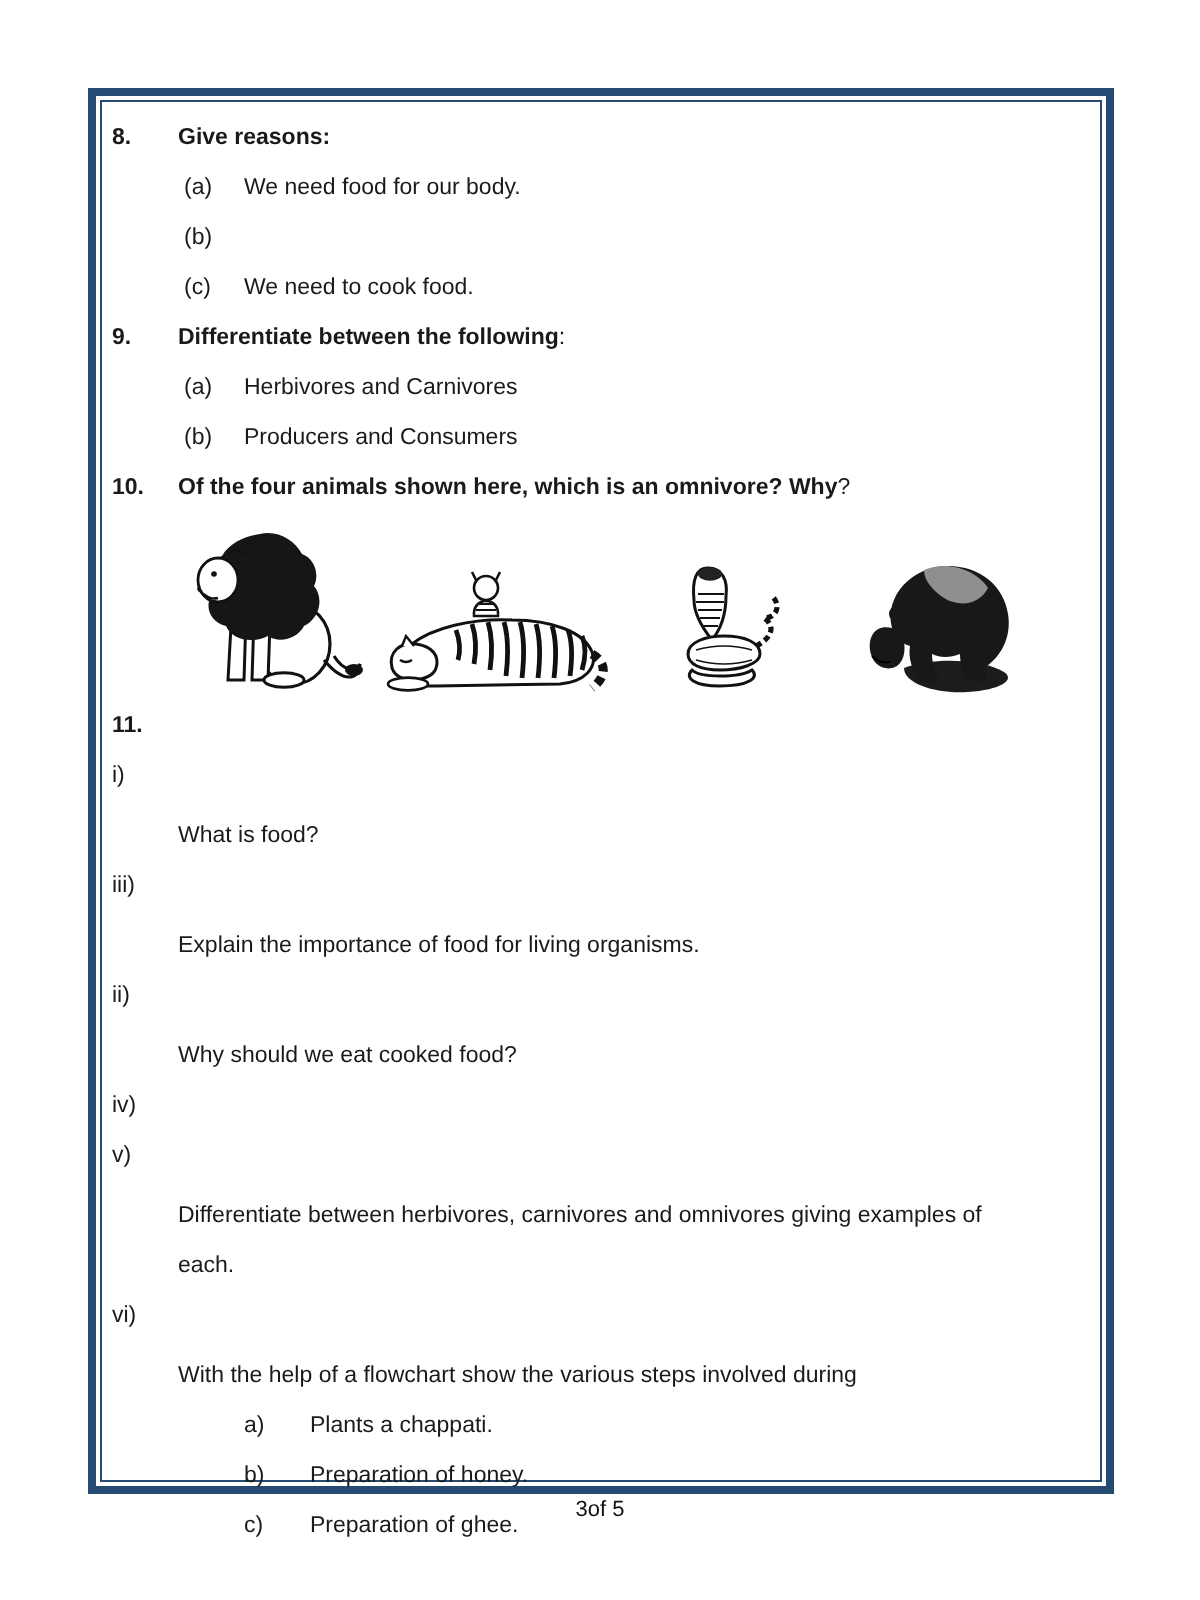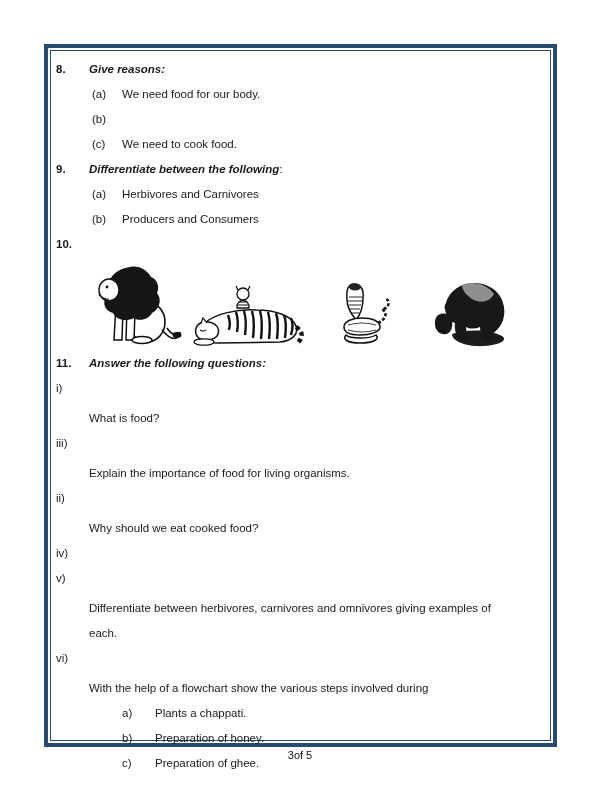--- a/index.html
+++ b/index.html
@@ -13,21 +13,21 @@
     position:absolute;left:44px;top:44px;width:513px;height:703px;
     border:4px solid #254b72;box-sizing:border-box;
   }
   .border-inner{
     position:absolute;inset:2px;border:1px solid #254b72;
     box-sizing:border-box;padding:6px 8px 0 5px;
   }
   .row{display:flex;line-height:25px;font-size:11.5px;}
   .row .num{width:33px;flex-shrink:0;}
   .q .num{font-weight:bold;}
-  .q .head b{font-weight:bold;font-style:italic;}
+  .q .head b{font-weight:bold;}
   .q .tail{font-weight:normal;}
   .sub{margin-left:36px;}
   .sub .lab{width:30px;flex-shrink:0;}
   .roman .txt{max-width:425px;margin-top:30px;}
   .flow{margin-left:66px;}
   .flow .lab{width:33px;flex-shrink:0;}
   .animals-row{
     height:91px;display:flex;align-items:flex-end;
     margin-left:34px;padding-bottom:3px;
   }
@@ -70,20 +70,21 @@
       <span class="lab">(a)</span>
       <span>Herbivores and Carnivores</span>
     </div>
     <div class="row sub">
       <span class="lab">(b)</span>
       <span>Producers and Consumers</span>
     </div>
 
     <div class="row q">
       <span class="num">10.</span>
+      <span class="head"><b>Of the four animals shown here, which is an omnivore? Why</b><span class="tail">?</span></span>
     </div>
 
     <div class="animals-row">
 
       <svg class="animal" width="92" height="86" viewBox="0 0 92 86" aria-label="lion">
         <ellipse cx="57" cy="60" rx="18" ry="20" fill="#fff" stroke="#111" stroke-width="1.6"></ellipse>
         <path d="M26 42 L24 78 L32 78 L33 46 Z" fill="#fff" stroke="#111" stroke-width="1.5"></path>
         <path d="M37 46 L36 78 L44 78 L45 50 Z" fill="#fff" stroke="#111" stroke-width="1.5"></path>
         <ellipse cx="52" cy="78" rx="10" ry="3.6" fill="#fff" stroke="#111" stroke-width="1.5"></ellipse>
         <path d="M72 68 C 82 80 89 78 90 70 C 88 74 82 74 77 66" fill="none" stroke="#111" stroke-width="1.6"></path>
@@ -134,21 +135,20 @@
         <path d="M18 42 C 14 26 28 11 46 11 C 62 11 74 21 76 35 C 78 47 72 57 64 62 L66 69 L56 68 C 53 64 52 59 52 55 C 47 57 42 57 38 55 C 38 60 40 65 42 69 L32 69 C 28 63 26 57 27 51 C 21 49 19 46 18 42 Z" fill="#181818"></path>
         <path d="M18 42 C 10 40 6 46 7 53 C 8 60 13 63 18 62 C 23 61 25 55 24 49 Z" fill="#181818"></path>
         <circle cx="21" cy="35" r="4.5" fill="#181818"></circle>
         <path d="M34 13 C 46 8 60 13 66 22 C 62 30 52 32 44 27 C 38 23 34 18 34 13 Z" fill="#8f8f8f"></path>
         <path d="M8 56 q4 4 9 3" fill="none" stroke="#000" stroke-width="1"></path>
       </svg>
     </div>
 
     <div class="row q">
       <span class="num">11.</span>
-      <span class="head"><b>Answer the following questions:</b><span class="tail"></span></span>
     </div>
 
     <div class="row roman">
       <span class="num">i)</span>
       <span class="txt">What is food?</span>
     </div>
     <div class="row roman">
       <span class="num">iii)</span>
       <span class="txt">Explain the importance of food for living organisms.</span>
     </div>

